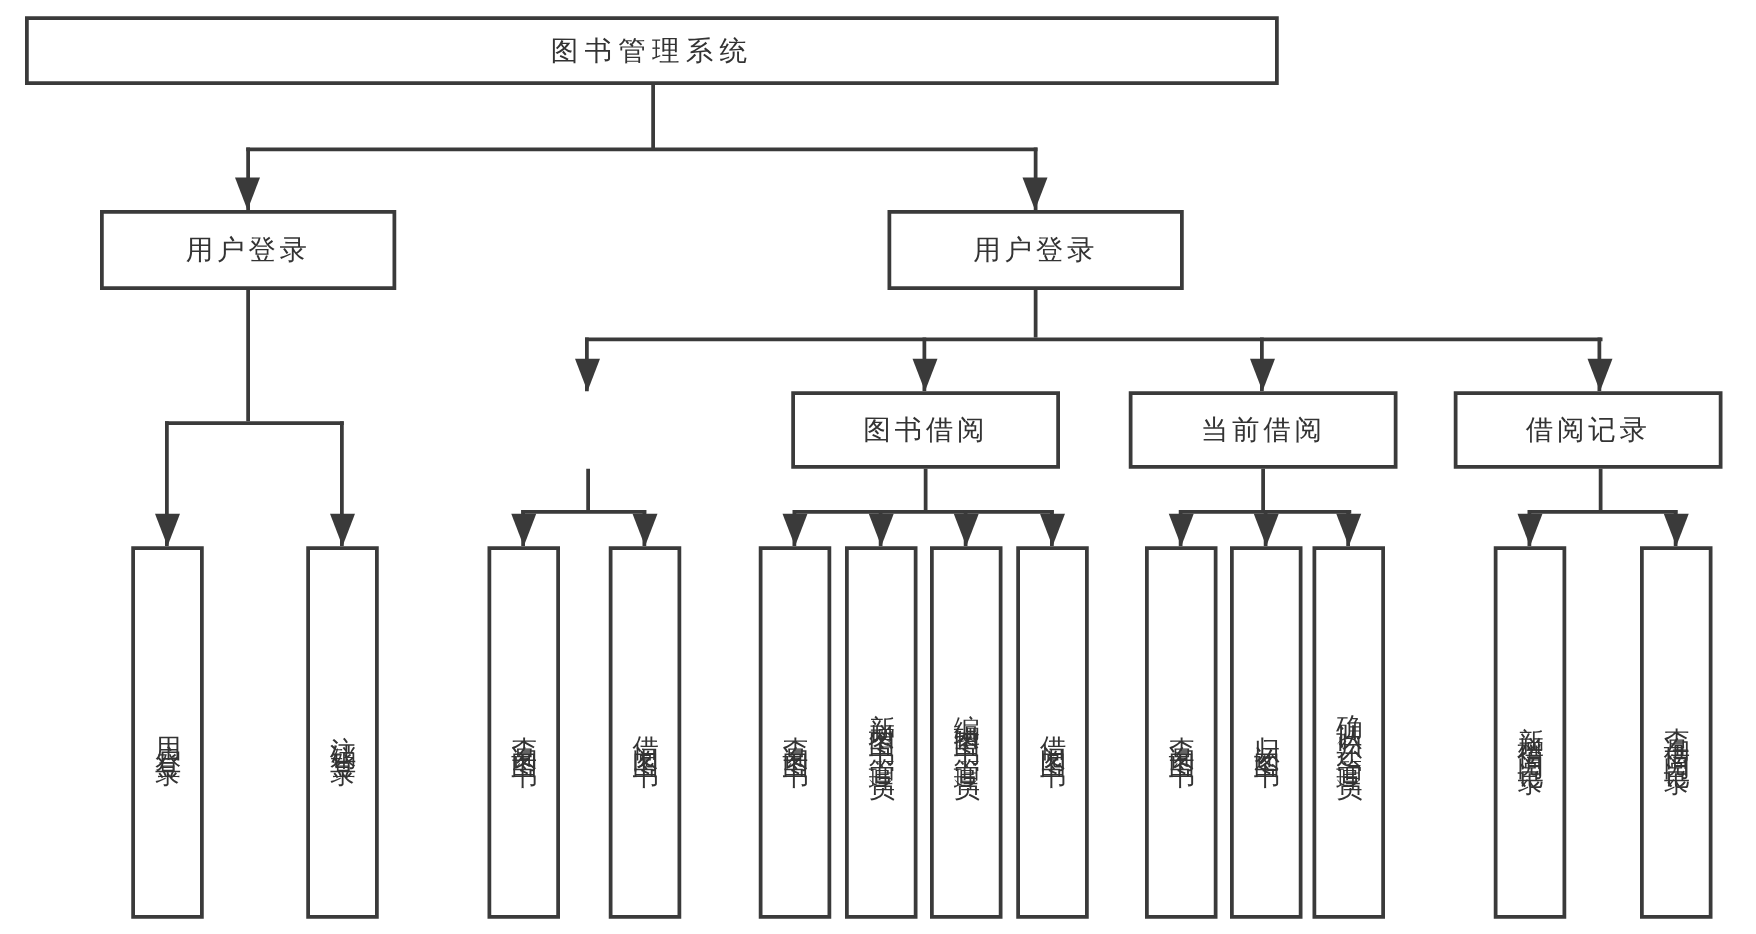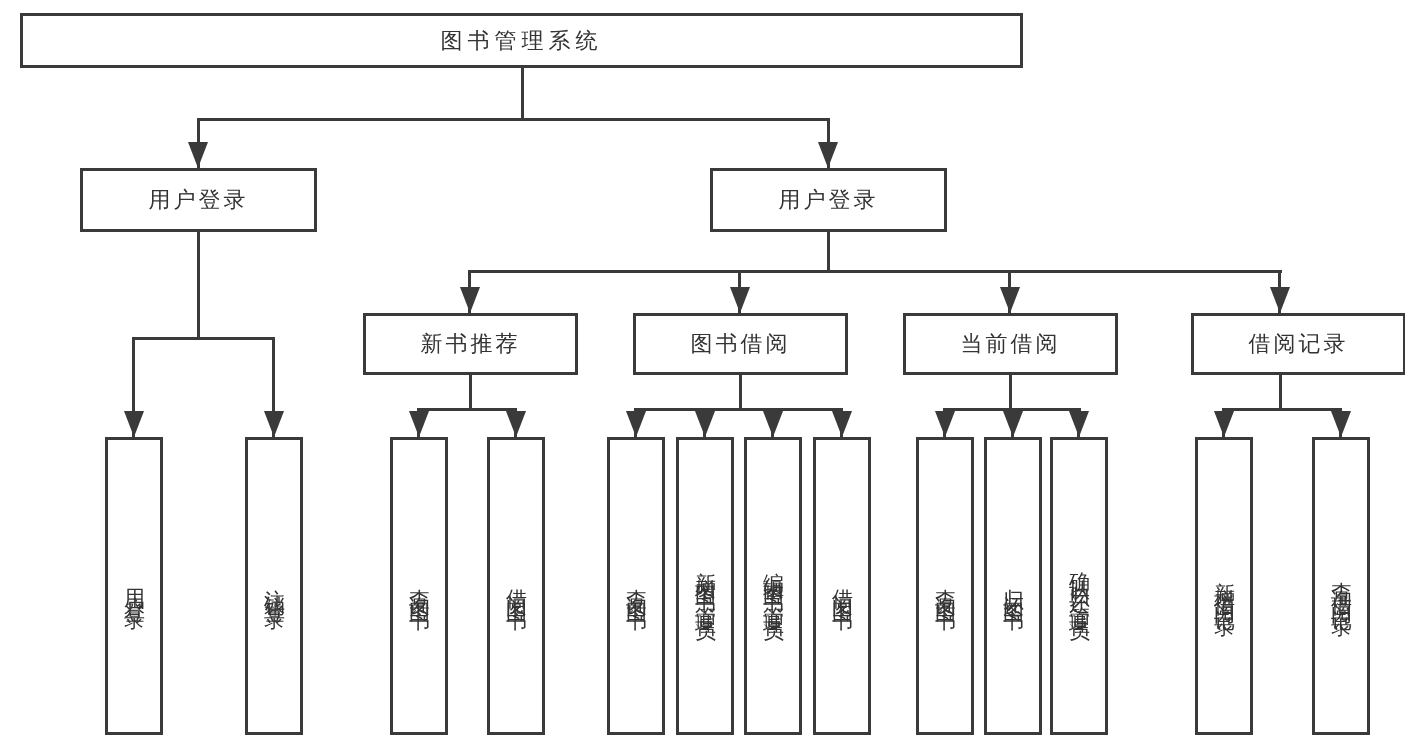--- a/index.html
+++ b/index.html
@@ -80,24 +80,23 @@
   <div class="hl" style="left:468px; top:270px; width:814px;"></div>
   <div class="vl" style="left:468px; top:270px; height:43px;"></div>
   <div class="vl" style="left:738px; top:270px; height:43px;"></div>
   <div class="vl" style="left:1008px; top:270px; height:43px;"></div>
   <div class="vl" style="left:1278px; top:270px; height:43px;"></div>
   <div class="arr" style="left:460px; top:287px;"></div>
   <div class="arr" style="left:730px; top:287px;"></div>
   <div class="arr" style="left:1000px; top:287px;"></div>
   <div class="arr" style="left:1270px; top:287px;"></div>
 
-  <div class="box h" style="left:363px; top:313px; width:215px; height:62px;">新书推荐</div>
   <div class="box h" style="left:633px; top:313px; width:215px; height:62px;">图书借阅</div>
   <div class="box h" style="left:903px; top:313px; width:215px; height:62px;">当前借阅</div>
-  <div class="box h" style="left:1191px; top:313px; width:215px; height:62px;">借阅记录</div>
+  <div class="box h" style="left:1163px; top:313px; width:215px; height:62px;">借阅记录</div>
 
   <div class="vl" style="left:469px; top:375px; height:33px;"></div>
   <div class="hl" style="left:417px; top:408px; width:100px;"></div>
   <div class="vl" style="left:417px; top:408px; height:29px;"></div>
   <div class="vl" style="left:514px; top:408px; height:29px;"></div>
   <div class="arr" style="left:409px; top:411px;"></div>
   <div class="arr" style="left:506px; top:411px;"></div>
 
   <div class="vl" style="left:739px; top:375px; height:33px;"></div>
   <div class="hl" style="left:635px; top:408px; width:208px;"></div>

